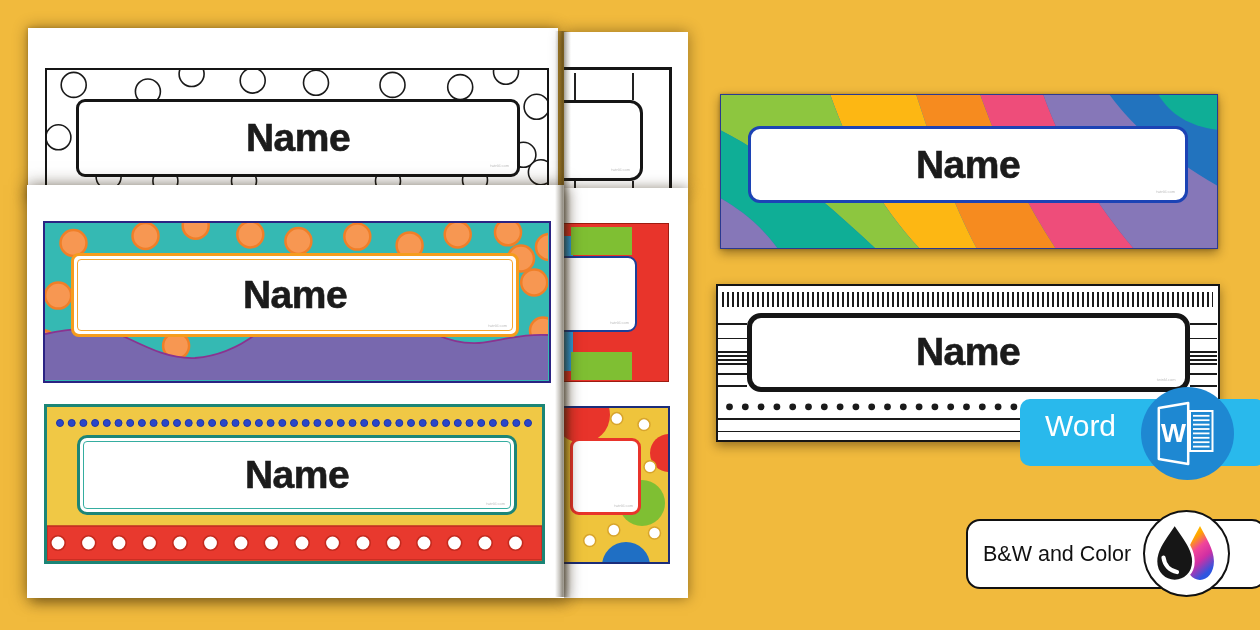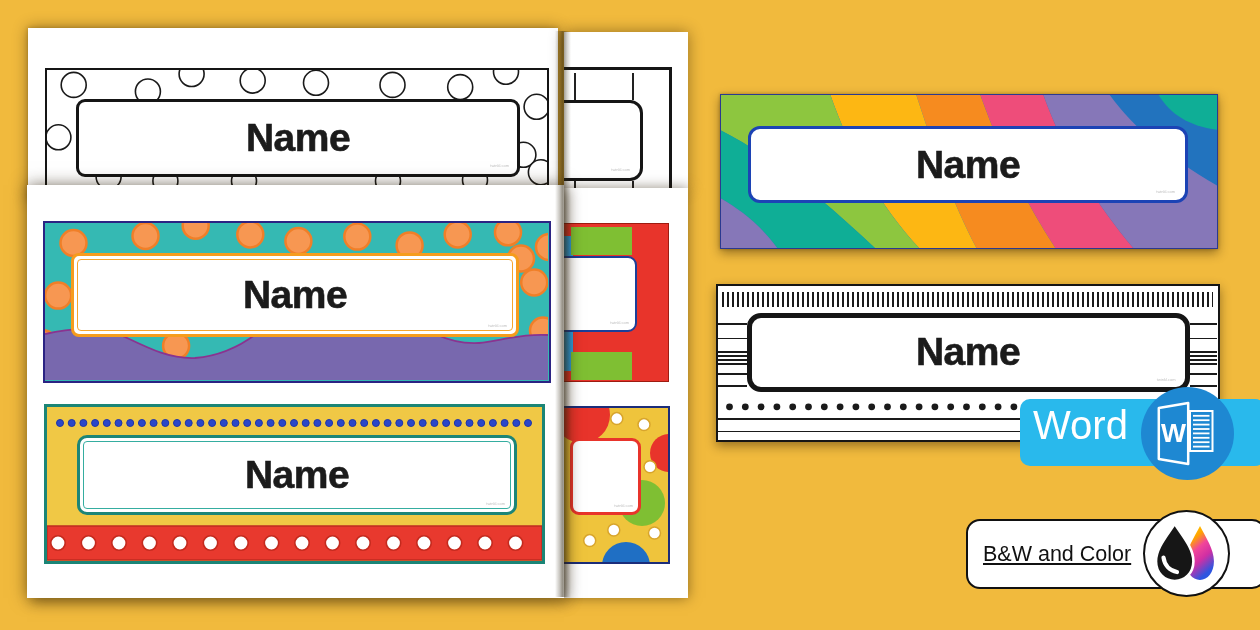--- a/index.html
+++ b/index.html
@@ -240,37 +240,37 @@
       <circle cx="485.5" cy="120.8" r="3.4" fill="#1a1a1a"></circle>
     </svg>
 <div class="abs" style="left:0px;top:132px;width:499px;height:1.5px;background:#1a1a1a;"></div>
 <div class="abs" style="left:0px;top:144.5px;width:499px;height:1.5px;background:#1a1a1a;"></div>
 <div class="abs" style="left:28.5px;top:26.5px;width:443px;height:79px;background:#fff;border:5px solid #151515;border-radius:14px;box-sizing:border-box;">
       <div class="name">Name</div>
       <div class="tw" style="right:9px;bottom:5px;">twinkl.com</div>
     </div>
 </div>
 <div class="abs" style="left:1020px;top:399px;width:245px;height:67px;background:#29B9EC;border-radius:10px;"></div>
-<div class="abs" style="left:1020px;top:399px;width:121px;height:53px;display:flex;align-items:center;justify-content:center;color:#fff;font-size:40px;">Word</div>
+<div class="abs" style="left:1020px;top:399px;width:121px;height:53px;display:flex;align-items:center;justify-content:center;color:#fff;font-size:30px;">Word</div>
 <div class="abs" style="left:1141px;top:387px;width:93px;height:93px;background:#1E88D2;border-radius:50%;"></div>
 <svg class="abs" style="left:1150px;top:398px;" width="75" height="72" viewBox="0 0 75 72">
     <rect x="40" y="13" width="22.5" height="40" fill="none" stroke="#fff" stroke-width="2"></rect>
     <line x1="43" y1="17.8" x2="59.5" y2="17.8" stroke="#fff" stroke-width="1.8"></line>
     <line x1="43" y1="22.200000000000003" x2="59.5" y2="22.200000000000003" stroke="#fff" stroke-width="1.8"></line>
     <line x1="43" y1="26.6" x2="59.5" y2="26.6" stroke="#fff" stroke-width="1.8"></line>
     <line x1="43" y1="31.0" x2="59.5" y2="31.0" stroke="#fff" stroke-width="1.8"></line>
     <line x1="43" y1="35.400000000000006" x2="59.5" y2="35.400000000000006" stroke="#fff" stroke-width="1.8"></line>
     <line x1="43" y1="39.8" x2="59.5" y2="39.8" stroke="#fff" stroke-width="1.8"></line>
     <line x1="43" y1="44.2" x2="59.5" y2="44.2" stroke="#fff" stroke-width="1.8"></line>
     <line x1="43" y1="48.60000000000001" x2="59.5" y2="48.60000000000001" stroke="#fff" stroke-width="1.8"></line>
     <path d="M8.8,10 L38.2,5 L38.2,66 L8.8,61 Z" fill="#1E88D2" stroke="#fff" stroke-width="2.5" stroke-linejoin="round"></path>
     <text x="23.5" y="44" text-anchor="middle" font-family="Liberation Sans,sans-serif" font-weight="bold" font-size="26.5" fill="#fff">W</text>
   </svg>
 <div class="abs" style="left:966px;top:519px;width:300px;height:70px;background:#fff;border:2.5px solid #111;border-radius:14px;box-sizing:border-box;"></div>
-<div class="abs" style="left:983px;top:519px;height:70px;display:flex;align-items:center;color:#111;font-size:21.5px;text-decoration:underline;">B&amp;W and Color</div>
+<div class="abs" style="left:983px;top:519px;height:70px;display:flex;align-items:center;color:#111;font-size:21.5px;">B&amp;W and Color</div>
 <div class="abs" style="left:1143px;top:510px;width:87px;height:87px;background:#fff;border:2.5px solid #111;border-radius:50%;box-sizing:border-box;"></div>
 <svg class="abs" style="left:1140px;top:508px;" width="92" height="92" viewBox="0 0 92 92">
     <defs>
       <linearGradient id="cg" x1="0" y1="0" x2="0.45" y2="1">
         <stop offset="0" stop-color="#FFDE00"></stop>
         <stop offset="0.3" stop-color="#FFA300"></stop>
         <stop offset="0.5" stop-color="#F1459A"></stop>
         <stop offset="0.72" stop-color="#D02FA4"></stop>
         <stop offset="1" stop-color="#2E55E0"></stop>
       </linearGradient>

